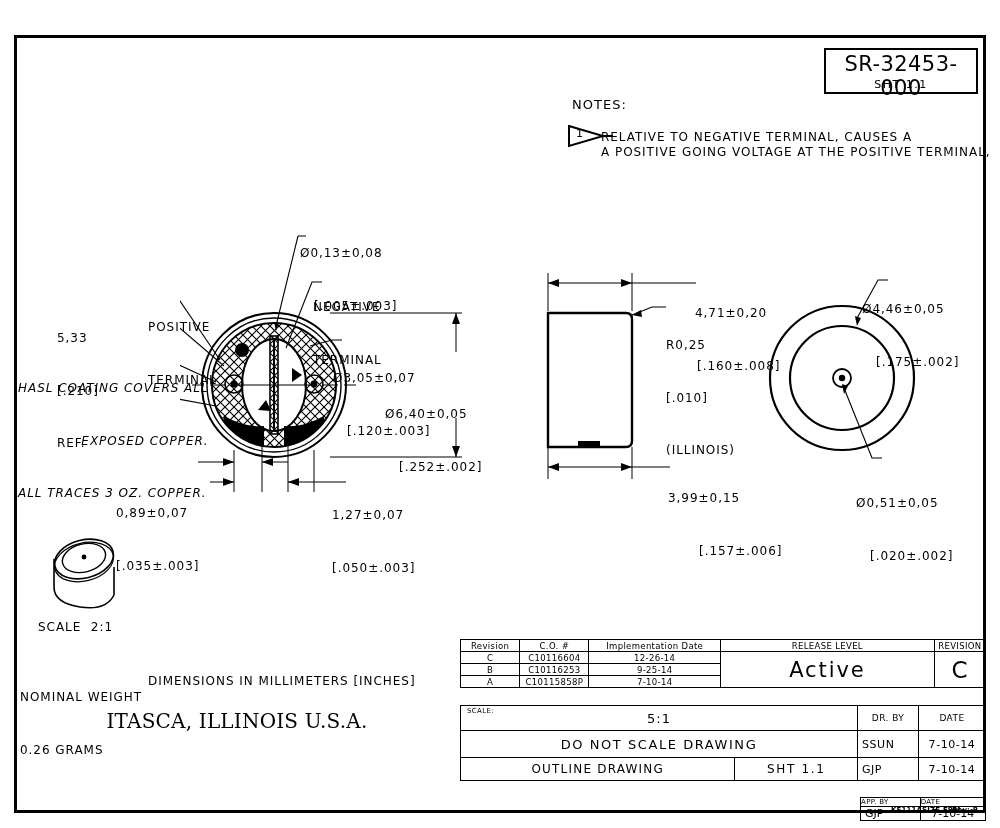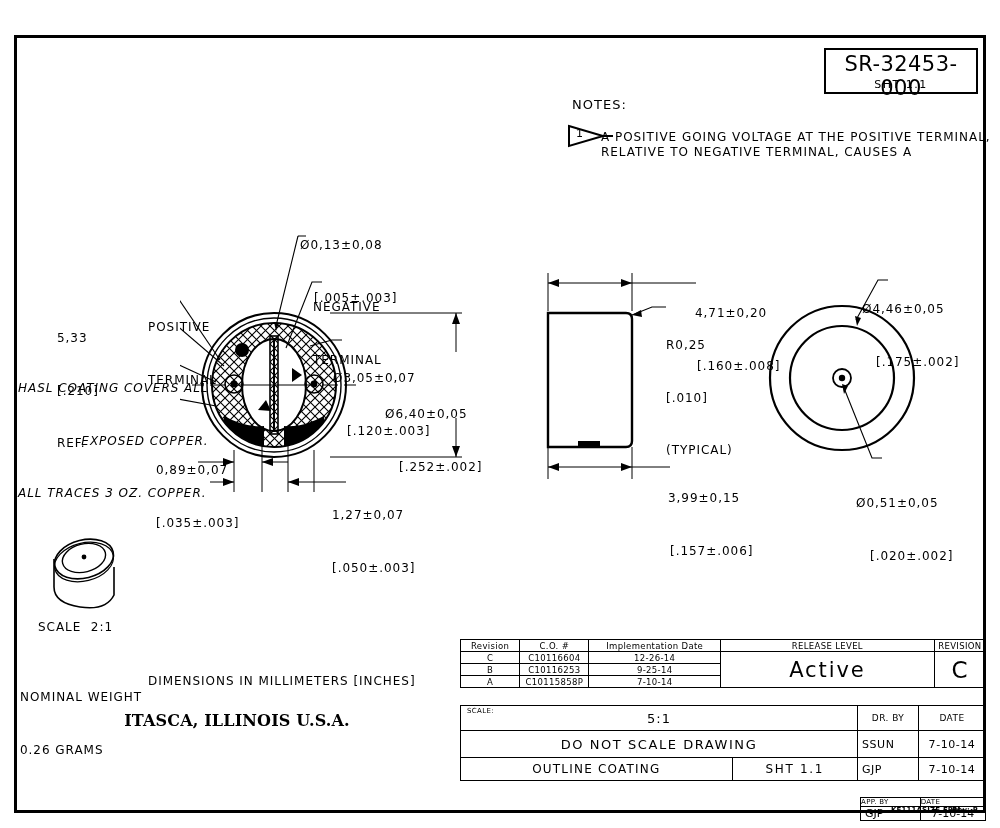--- a/index.html
+++ b/index.html
@@ -50,21 +50,21 @@
   .revtab .rv{font-size:23px;}
 
   .lowertab{position:absolute;left:0;top:66px;width:526px;}
   .lowertab td{font-size:9px;letter-spacing:.05em;text-align:center;
                font-family:"DejaVu Sans",sans-serif;}
   .lbl{font-size:7px;letter-spacing:.05em;text-align:left;padding-left:3px;}
 
   .logo{position:absolute;left:22px;top:712px;width:430px;text-align:center;}
   .logo .l1{font-family:"DejaVu Serif",serif;font-weight:bold;font-size:30px;
             letter-spacing:.01em;line-height:32px;}
-  .logo .l2{font-family:"DejaVu Serif",serif;font-weight:bold;font-size:16px;
+  .logo .l2{font-family:"DejaVu Serif",serif;font-weight:normal;font-size:20px;
             letter-spacing:.01em;line-height:18px;}
 
   .footer-frm{position:absolute;left:855px;top:806px;font-size:7px;
               font-weight:bold;letter-spacing:.02em;margin-left:36px;}
   .footer-rev{position:absolute;left:952px;top:806px;font-size:7px;
               font-weight:bold;letter-spacing:.02em;}
 </style>
 </head>
 <body>
 
@@ -78,22 +78,22 @@
 <div class="eng s13 notes-title">NOTES:</div>
 
 <div class="note-flag">
   <svg width="48" height="24" viewBox="0 0 48 24">
     <path class="ln" d="M2 2 L36 12 L2 22 Z" stroke-width="2"></path>
     <path class="ln" d="M36 12 L46 12" stroke-width="2"></path>
   </svg>
   <div class="eng s10 num">1</div>
 </div>
 <div class="note-text">
+  <div class="eng s12">RELATIVE TO NEGATIVE TERMINAL, CAUSES A</div>
   <div class="eng s12">A POSITIVE GOING VOLTAGE AT THE POSITIVE TERMINAL,</div>
-  <div class="eng s12">RELATIVE TO NEGATIVE TERMINAL, CAUSES A</div>
 </div>
 
 <svg class="abs" style="left:180px;top:200px;" width="300" height="300" viewBox="0 0 300 300">
   <defs>
     <pattern id="xh" width="9" height="9" patternUnits="userSpaceOnUse">
       <path d="M-2,2 l4,-4 M0,9 l9,-9 M7,11 l4,-4" stroke="#000" stroke-width="1.1"></path>
       <path d="M-2,7 l4,4 M0,0 l9,9 M7,-2 l4,4" stroke="#000" stroke-width="1.1"></path>
     </pattern>
     <clipPath id="circClip">
         <circle cx="94" cy="185" r="62"></circle>
@@ -168,41 +168,41 @@
   <div class="eng s12">[.210]</div>
   <div class="eng s12">REF.</div>
 </div>
 
 <div class="cal" style="left:18px;top:343px;font-style:italic;">
   <div class="eng s12">HASL COATING COVERS ALL</div>
   <div class="eng s12" style="text-align:right;">EXPOSED COPPER.</div>
   <div class="eng s12">ALL TRACES 3 OZ. COPPER.</div>
 </div>
 
-<div class="cal" style="left:300px;top:200px;">
+<div class="cal" style="left:300px;top:208px;">
   <div class="eng s12">Ø0,13±0,08</div>
   <div class="eng s12" style="padding-left:14px;">[.005±.003]</div>
 </div>
 
 <div class="cal" style="left:313px;top:262px;">
   <div class="eng s12">NEGATIVE</div>
   <div class="eng s12">TERMINAL</div>
 </div>
 
 <div class="cal" style="left:333px;top:333px;">
   <div class="eng s12">Ø3,05±0,07</div>
   <div class="eng s12" style="padding-left:14px;">[.120±.003]</div>
 </div>
 
 <div class="cal" style="left:385px;top:369px;">
   <div class="eng s12">Ø6,40±0,05</div>
   <div class="eng s12" style="padding-left:14px;">[.252±.002]</div>
 </div>
 
-<div class="cal" style="left:116px;top:425px;margin-left:40px;">
+<div class="cal" style="left:116px;top:468px;">
   <div class="eng s12">0,89±0,07</div>
   <div class="eng s12">[.035±.003]</div>
 </div>
 
 <div class="cal" style="left:332px;top:470px;">
   <div class="eng s12">1,27±0,07</div>
   <div class="eng s12">[.050±.003]</div>
 </div>
 
 <svg class="abs" style="left:520px;top:255px;" width="260" height="230" viewBox="0 0 260 230">
@@ -227,26 +227,26 @@
 </svg>
 
 <div class="cal" style="left:695px;top:268px;">
   <div class="eng s12">4,71±0,20</div>
   <div class="eng s12" style="padding-left:2px;">[.160±.008]</div>
 </div>
 
 <div class="cal" style="left:666px;top:300px;">
   <div class="eng s12">R0,25</div>
   <div class="eng s12">[.010]</div>
-  <div class="eng s12">(TYPICAL)</div>
+  <div class="eng s12">(ILLINOIS)</div>
 </div>
 
 <div class="cal" style="left:668px;top:453px;">
   <div class="eng s12">3,99±0,15</div>
-  <div class="eng s12" style="padding-left:2px;">[.157±.006]</div>
+  <div class="eng s12" style="padding-left:2px;margin-left:29px;">[.157±.006]</div>
 </div>
 
 <svg class="abs" style="left:760px;top:250px;" width="240" height="250" viewBox="0 0 240 250">
   <circle cx="82" cy="128" r="72" class="ln" stroke-width="2.2"></circle>
   <circle cx="82" cy="128" r="52" class="ln" stroke-width="2.2"></circle>
   <circle cx="82" cy="128" r="9" class="ln" stroke-width="1.8"></circle>
   <circle cx="82" cy="128" r="3.2" fill="#000"></circle>
 
   <path class="ln" d="M96 70 L118 30 L128 30" stroke-width="1.1"></path>
   <path d="M95 66 l6 2 l-4 8 Z" fill="#000"></path>
@@ -322,21 +322,21 @@
       </td>
       <td style="width:60px;" class="lbl">DR. BY</td>
       <td style="width:66px;" class="lbl">DATE</td>
     </tr>
     <tr>
       <td colspan="2" style="height:26px;font-size:13px;letter-spacing:.12em;">DO NOT SCALE DRAWING</td>
       <td style="font-size:11px;text-align:left;padding-left:4px;">SSUN</td>
       <td style="font-size:11px;">7-10-14</td>
     </tr>
     <tr>
-      <td style="height:22px;font-size:12px;letter-spacing:.1em;">OUTLINE COATING</td>
+      <td style="height:22px;font-size:12px;letter-spacing:.1em;">OUTLINE DRAWING</td>
       <td style="font-size:12px;letter-spacing:.14em;">SHT 1.1</td>
       <td style="font-size:11px;text-align:left;padding-left:4px;">GJP</td>
       <td style="font-size:11px;">7-10-14</td>
     </tr>
   </tbody>
     </table>
 
   <table class="tb-app" style="position:absolute;left:400px;top:158px;width:126px;border-collapse:collapse;">
     <tbody>
         <tr>

